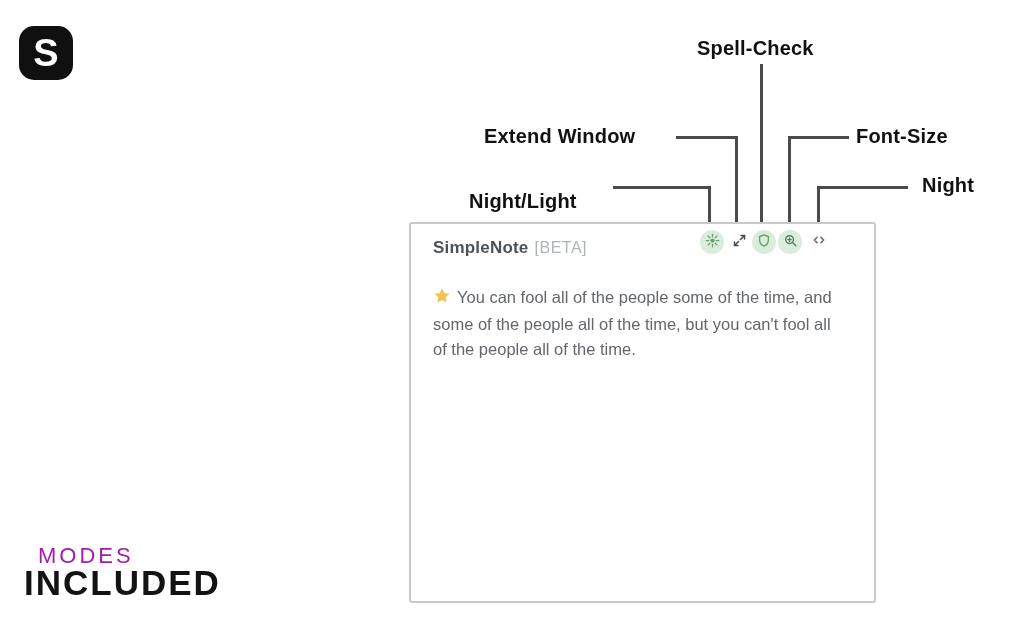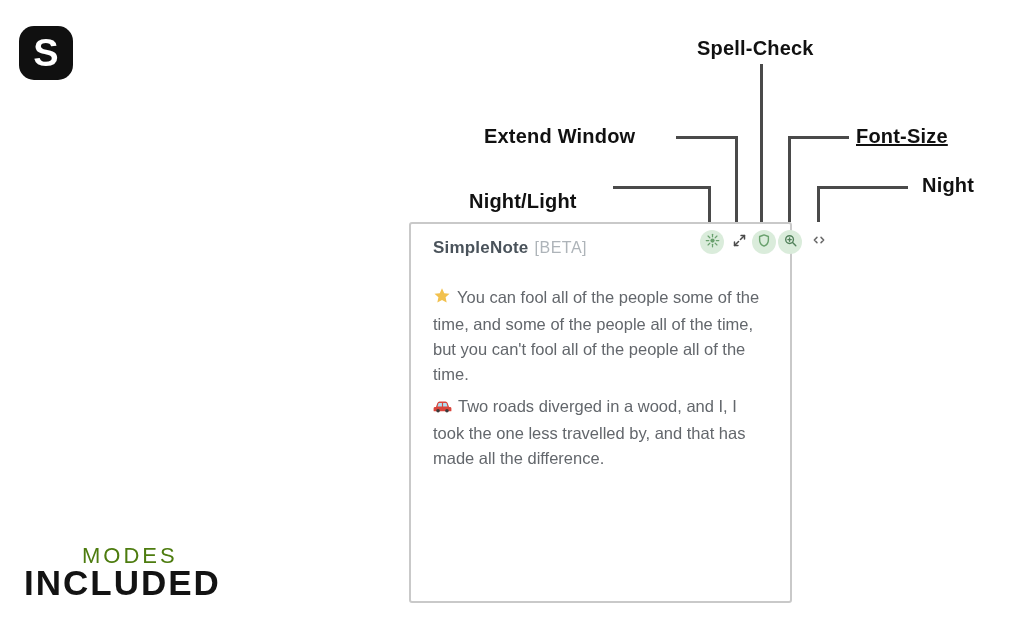--- a/index.html
+++ b/index.html
@@ -23,35 +23,35 @@
 
   
   .callout-label {
     position: absolute;
     font-size: 20px; font-weight: 700; color: #111111;
     letter-spacing: 0.2px; white-space: nowrap;
   }
   .lbl-spell   { left: 697px; top: 37px; }
   .lbl-extend  { left: 484px; top: 125px; }
   .lbl-night   { left: 469px; top: 174px; margin-top: 16px; }
-  .lbl-font    { left: 856px; top: 125px; text-decoration: underline; }
+  .lbl-font    { left: 856px; top: 125px; }
   .lbl-code    { left: 922px; top: 174px; }
 
   
   .line { position: absolute; }
   .line-spell  { left: 760px; top: 64px; width: 0; height: 158px; border-left: 3px solid #4a4a4a; }
   .line-extend { left: 676px; top: 136px; width: 62px; height: 86px; border-top: 3px solid #4a4a4a; border-right: 3px solid #4a4a4a; }
   .line-night  { left: 613px; top: 186px; width: 98px; height: 36px; border-top: 3px solid #4a4a4a; border-right: 3px solid #4a4a4a; }
   .line-font   { left: 788px; top: 136px; width: 61px; height: 86px; border-top: 3px solid #4a4a4a; border-left: 3px solid #4a4a4a; }
   .line-code   { left: 817px; top: 186px; width: 91px; height: 36px; border-top: 3px solid #4a4a4a; border-left: 3px solid #4a4a4a; }
 
   
   .card {
     position: absolute; left: 409px; top: 222px;
-    width: 383px; height: 381px;
+    width: 467px; height: 381px;
     background: #ffffff;
     border: 2px solid #c9c9c9;
     border-radius: 3px;
   }
   .card-title {
     position: absolute; left: 22px; top: 14px;
     display: flex; align-items: baseline; gap: 6px;
   }
   .title-text { font-size: 17px; font-weight: 700; color: #4a535b; letter-spacing: 0.2px; }
   .badge-text { font-size: 16px; color: #aeb4b9; letter-spacing: 0.5px; }
@@ -74,21 +74,21 @@
   }
   .note {
     font-size: 16.5px; line-height: 25px; color: #63676c;
     margin-bottom: 7px;
   }
   .note-icon { display: inline-block; vertical-align: -2px; margin-right: 6px; }
 
   
   .tag-modes {
     position: absolute; left: 38px; top: 543px;
-    font-size: 22px; letter-spacing: 3px; color: #4d7c0f; font-weight: 400; margin-left: 44px;
+    font-size: 22px; letter-spacing: 3px; color: #a21caf; font-weight: 400;
   }
   .tag-included {
     position: absolute; left: 24px; top: 563px;
     font-size: 35px; letter-spacing: 2px; color: #131313; font-weight: 700;
   }
 </style>
 </head>
 <body>
 
 <div class="stage">
@@ -168,25 +168,19 @@
           <path d="M8.5 7.5 L4 12 L8.5 16.5"></path>
             <path d="M15.5 7.5 L20 12 L15.5 16.5"></path>
         </svg>
       </span>
     </div>
 
     <div class="notes">
       <p class="note"><span class="note-icon"><svg width="18" height="18" viewBox="0 0 24 24">
               <path fill="#f2c14e" d="M12 1.8 L15 8.2 L22 9 L16.8 13.8 L18.2 20.8 L12 17.3 L5.8 20.8 L7.2 13.8 L2 9 L9 8.2 Z"></path>
             </svg></span><span>You can fool all of the people some of the time, and some of the people all of the time, but you can't fool all of the people all of the time.</span></p>
-      <p class="note"><span class="note-icon"><svg width="19" height="15" viewBox="0 0 32 22">
-              <path fill="#d9453c" d="M5 12 L7.2 5.5 Q8.2 2.5 11.2 2.5 H20.8 Q23.8 2.5 24.8 5.5 L27 12 H28.5 Q31 12 31 14.5 V18 Q31 19 30 19 H2 Q1 19 1 18 V14.5 Q1 12 3.5 12 Z"></path>
-              <path fill="#aee0f2" d="M9.5 5 H15 V11 H7.6 Z M17 5 H22.5 L24.4 11 H17 Z"></path>
-              <circle cx="8.5" cy="18" r="3" fill="#3a3a3a"></circle>
-              <circle cx="23.5" cy="18" r="3" fill="#3a3a3a"></circle>
-            </svg></span><span>Two roads diverged in a wood, and I, I took the one less travelled by, and that has made all the difference.</span></p>
     </div>
   </div>
 
   <div class="tag-modes">MODES</div>
   <div class="tag-included">INCLUDED</div>
 
 </div>
 
 </body></html>

